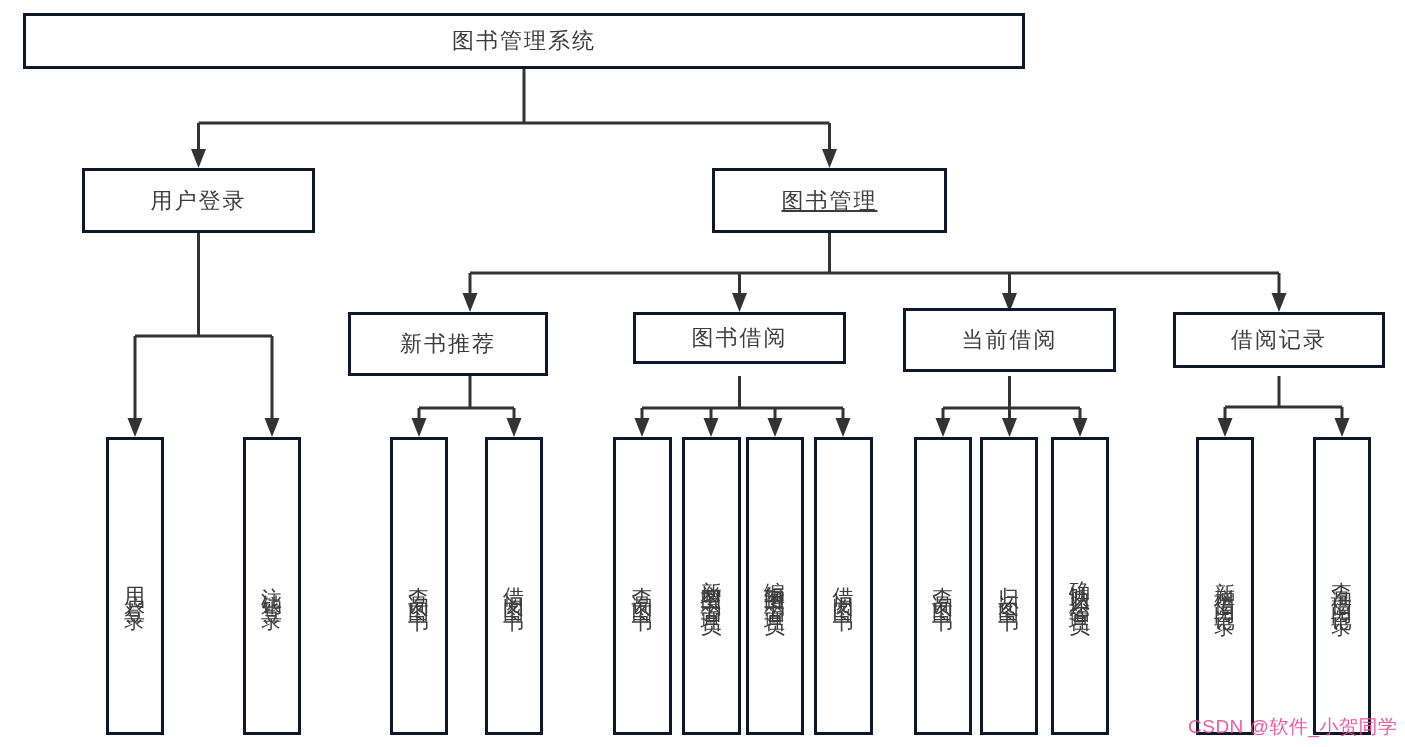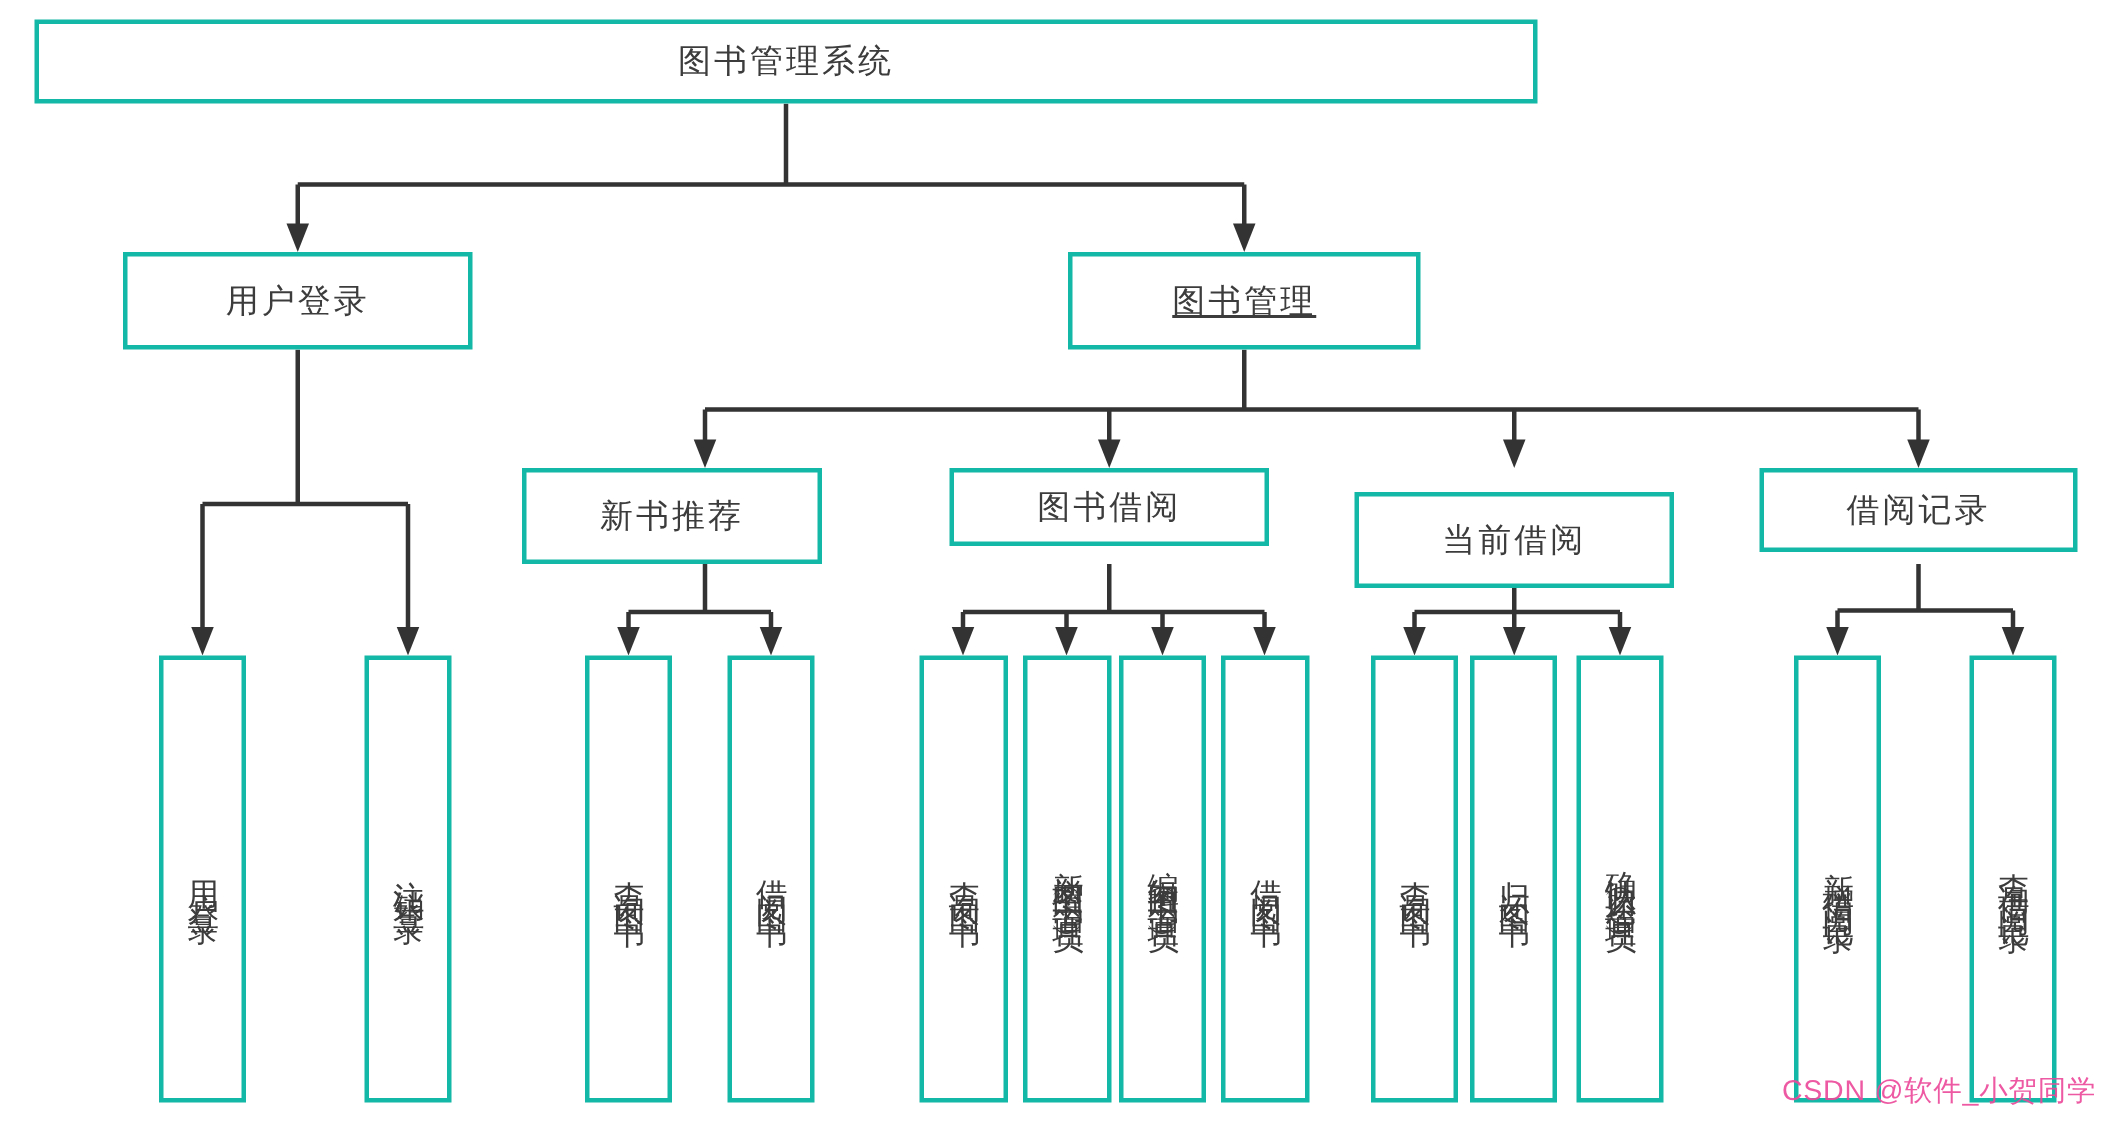--- a/index.html
+++ b/index.html
@@ -14,21 +14,21 @@
   }
   #connectors {
     position: absolute;
     left: 0; top: 0;
     width: 1405px; height: 747px;
     pointer-events: none;
   }
   .node {
     position: absolute;
     box-sizing: border-box;
-    border: 3px solid #14b8a6;
+    border: 3px solid #0f172a;
     background: #ffffff;
     display: flex;
     align-items: center;
     justify-content: center;
     font-size: 22px;
     letter-spacing: 2px;
     color: #3c3c3c;
     z-index: 2;
   }
   .node.leaf {
@@ -125,21 +125,21 @@
   <div class="node" style="left:712px; top:168px; width:235px; height:65px;text-decoration:underline;">
     <span>图书管理</span>
   </div>
 
   <div class="node" style="left:348px; top:312px; width:200px; height:64px;">
     <span>新书推荐</span>
   </div>
   <div class="node" style="left:633px; top:312px; width:213px; height:52px;">
     <span>图书借阅</span>
   </div>
-  <div class="node" style="left:903px; top:328px; width:213px; height:64px;">
+  <div class="node" style="left:903px; top:308px; width:213px; height:64px;">
     <span>当前借阅</span>
   </div>
   <div class="node" style="left:1173px; top:312px; width:212px; height:56px;">
     <span>借阅记录</span>
   </div>
 
   <div class="node leaf" style="left:106px; top:437px; width:58px; height:298px;">
     <span class="vtext">用户登录</span>
   </div>
   <div class="node leaf" style="left:243px; top:437px; width:58px; height:298px;">

